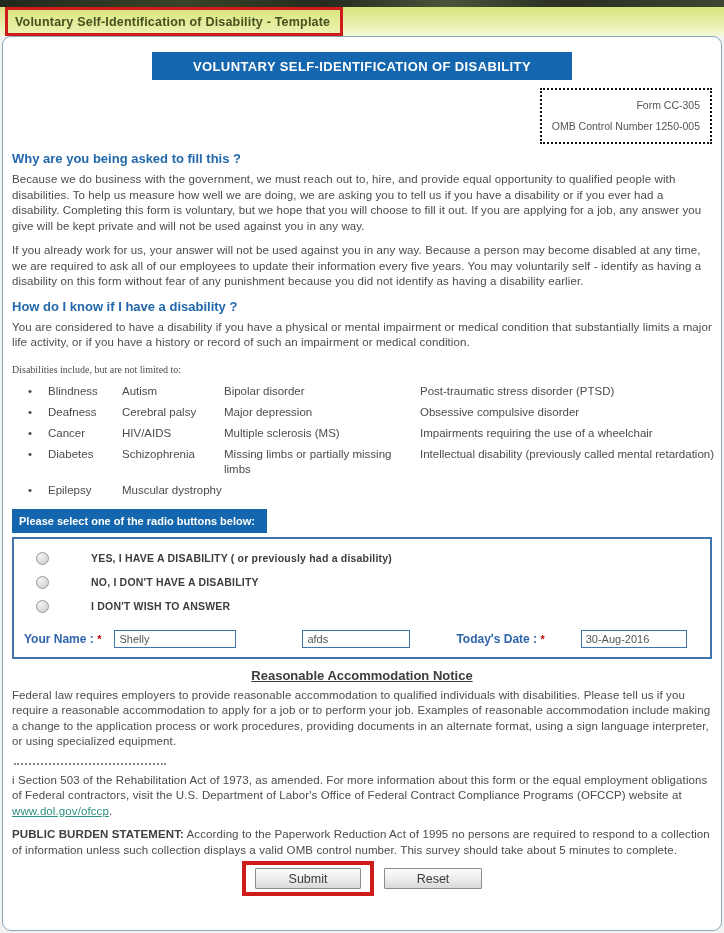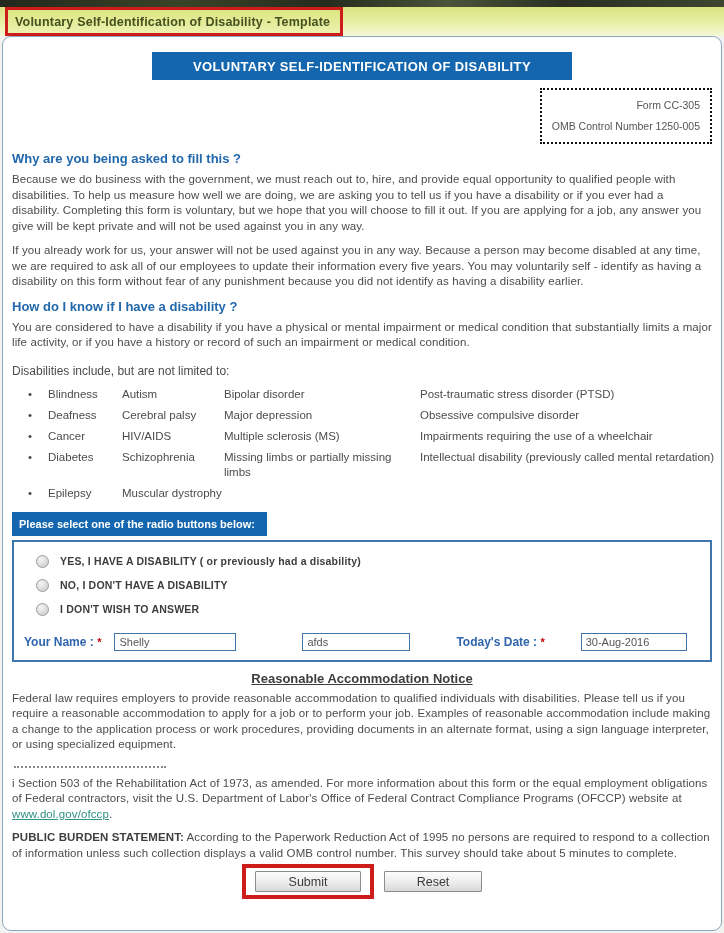--- a/index.html
+++ b/index.html
@@ -55,21 +55,21 @@
     line-height: 21px;
     min-width: 142px;
   }
   h2.sec {
     color: #2268ab; font-size: 13px; font-weight: bold; margin-top: 7px;
   }
   p.body-text {
     font-size: 11.5px; color: #4c4c4c; line-height: 15.5px; margin-top: 6px;
     letter-spacing: .1px;
   }
-  .dis-intro { font-size: 12px; color: #4c4c4c; margin-top: 13px; }
+  .dis-intro { font-size: 10px; color: #4c4c4c; margin-top: 13px; font-family: Liberation Serif, serif; }
   .dis-grid {
     display: grid;
     grid-template-columns: 20px 74px 102px 196px 296px;
     row-gap: 6px;
     margin-top: 9px;
     padding-left: 16px;
     font-size: 11.5px; color: #4c4c4c; line-height: 15px;
   }
   .dis-bullet { text-align: left; color: #444; }
   
@@ -78,21 +78,21 @@
     margin-top: 11px;
     background: #1467ae;
     color: #fff; font-weight: bold; font-size: 11px;
     padding: 6px 12px 6px 7px;
   }
   .radio-box {
     border: 2px solid #4176ad;
     margin-top: 4px;
     padding: 13px 0 9px 0;
   }
-  .radio-row { display: flex; align-items: center; margin: 0 0 11px 22px; }
+  .radio-row { display: flex; align-items: center; margin: 0 0 11px 22px; gap: 31px; }
   .radio-circle {
     width: 13px; height: 13px; border-radius: 50%;
     border: 1px solid #9a9a9a;
     background: radial-gradient(circle at 35% 30%, #f4f4f4, #c9c9c9);
     flex: 0 0 13px;
   }
   .radio-label {
     margin-left: 11px;
     font-size: 10.5px; font-weight: bold; color: #3d3d3d; letter-spacing: .2px;
   }

